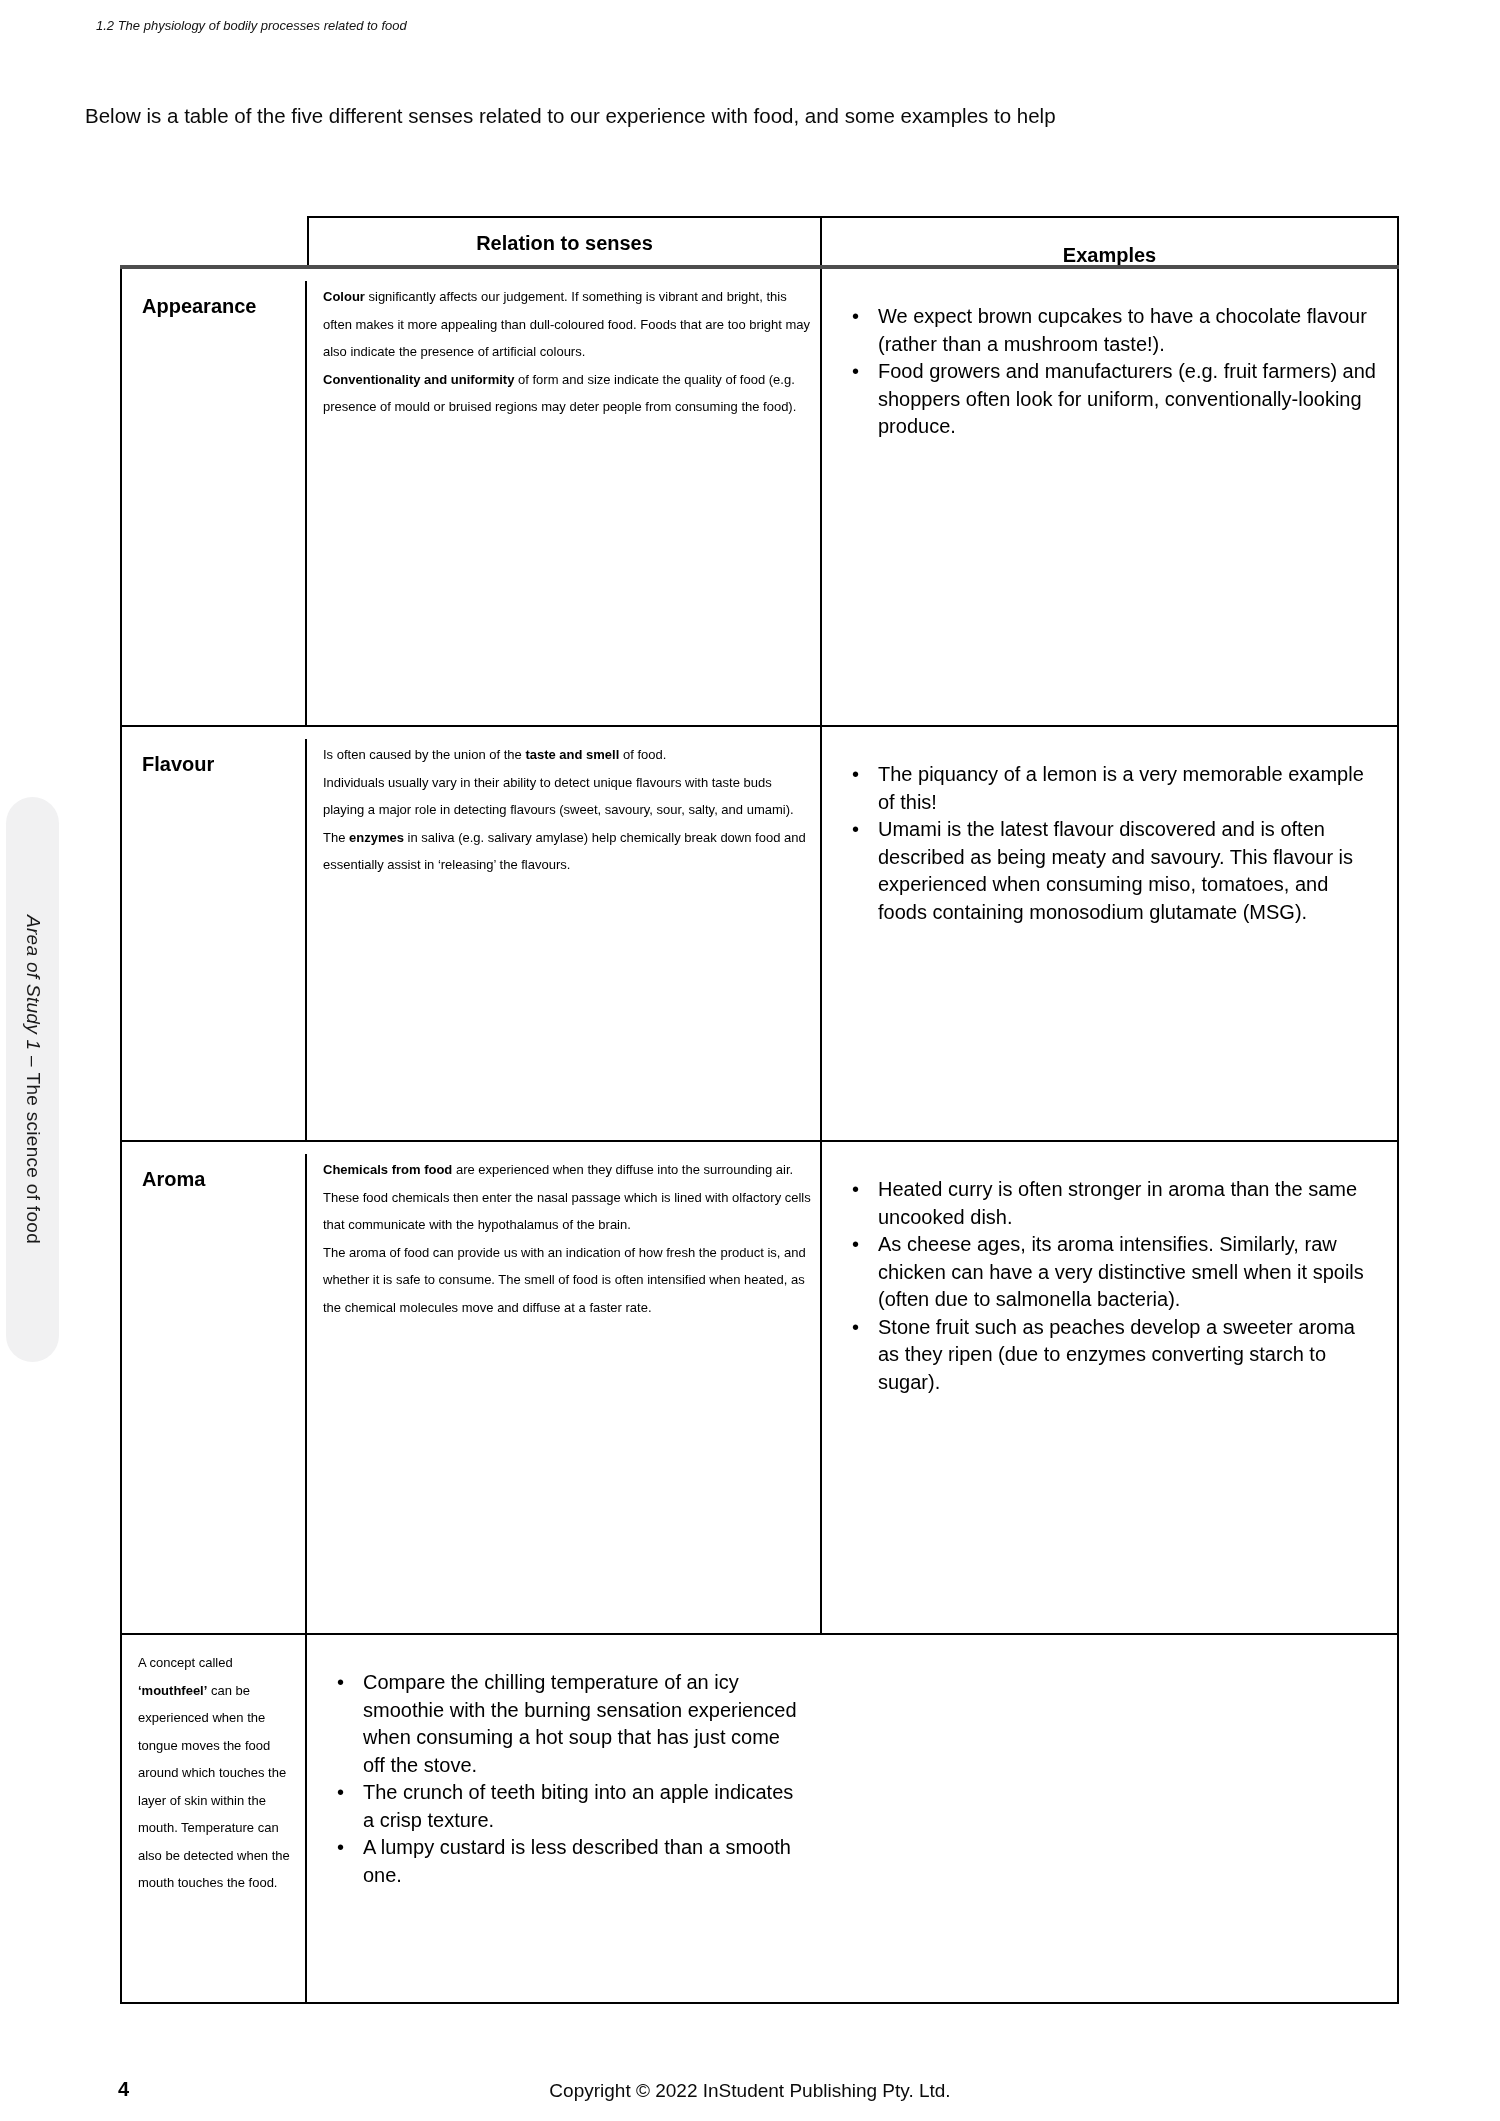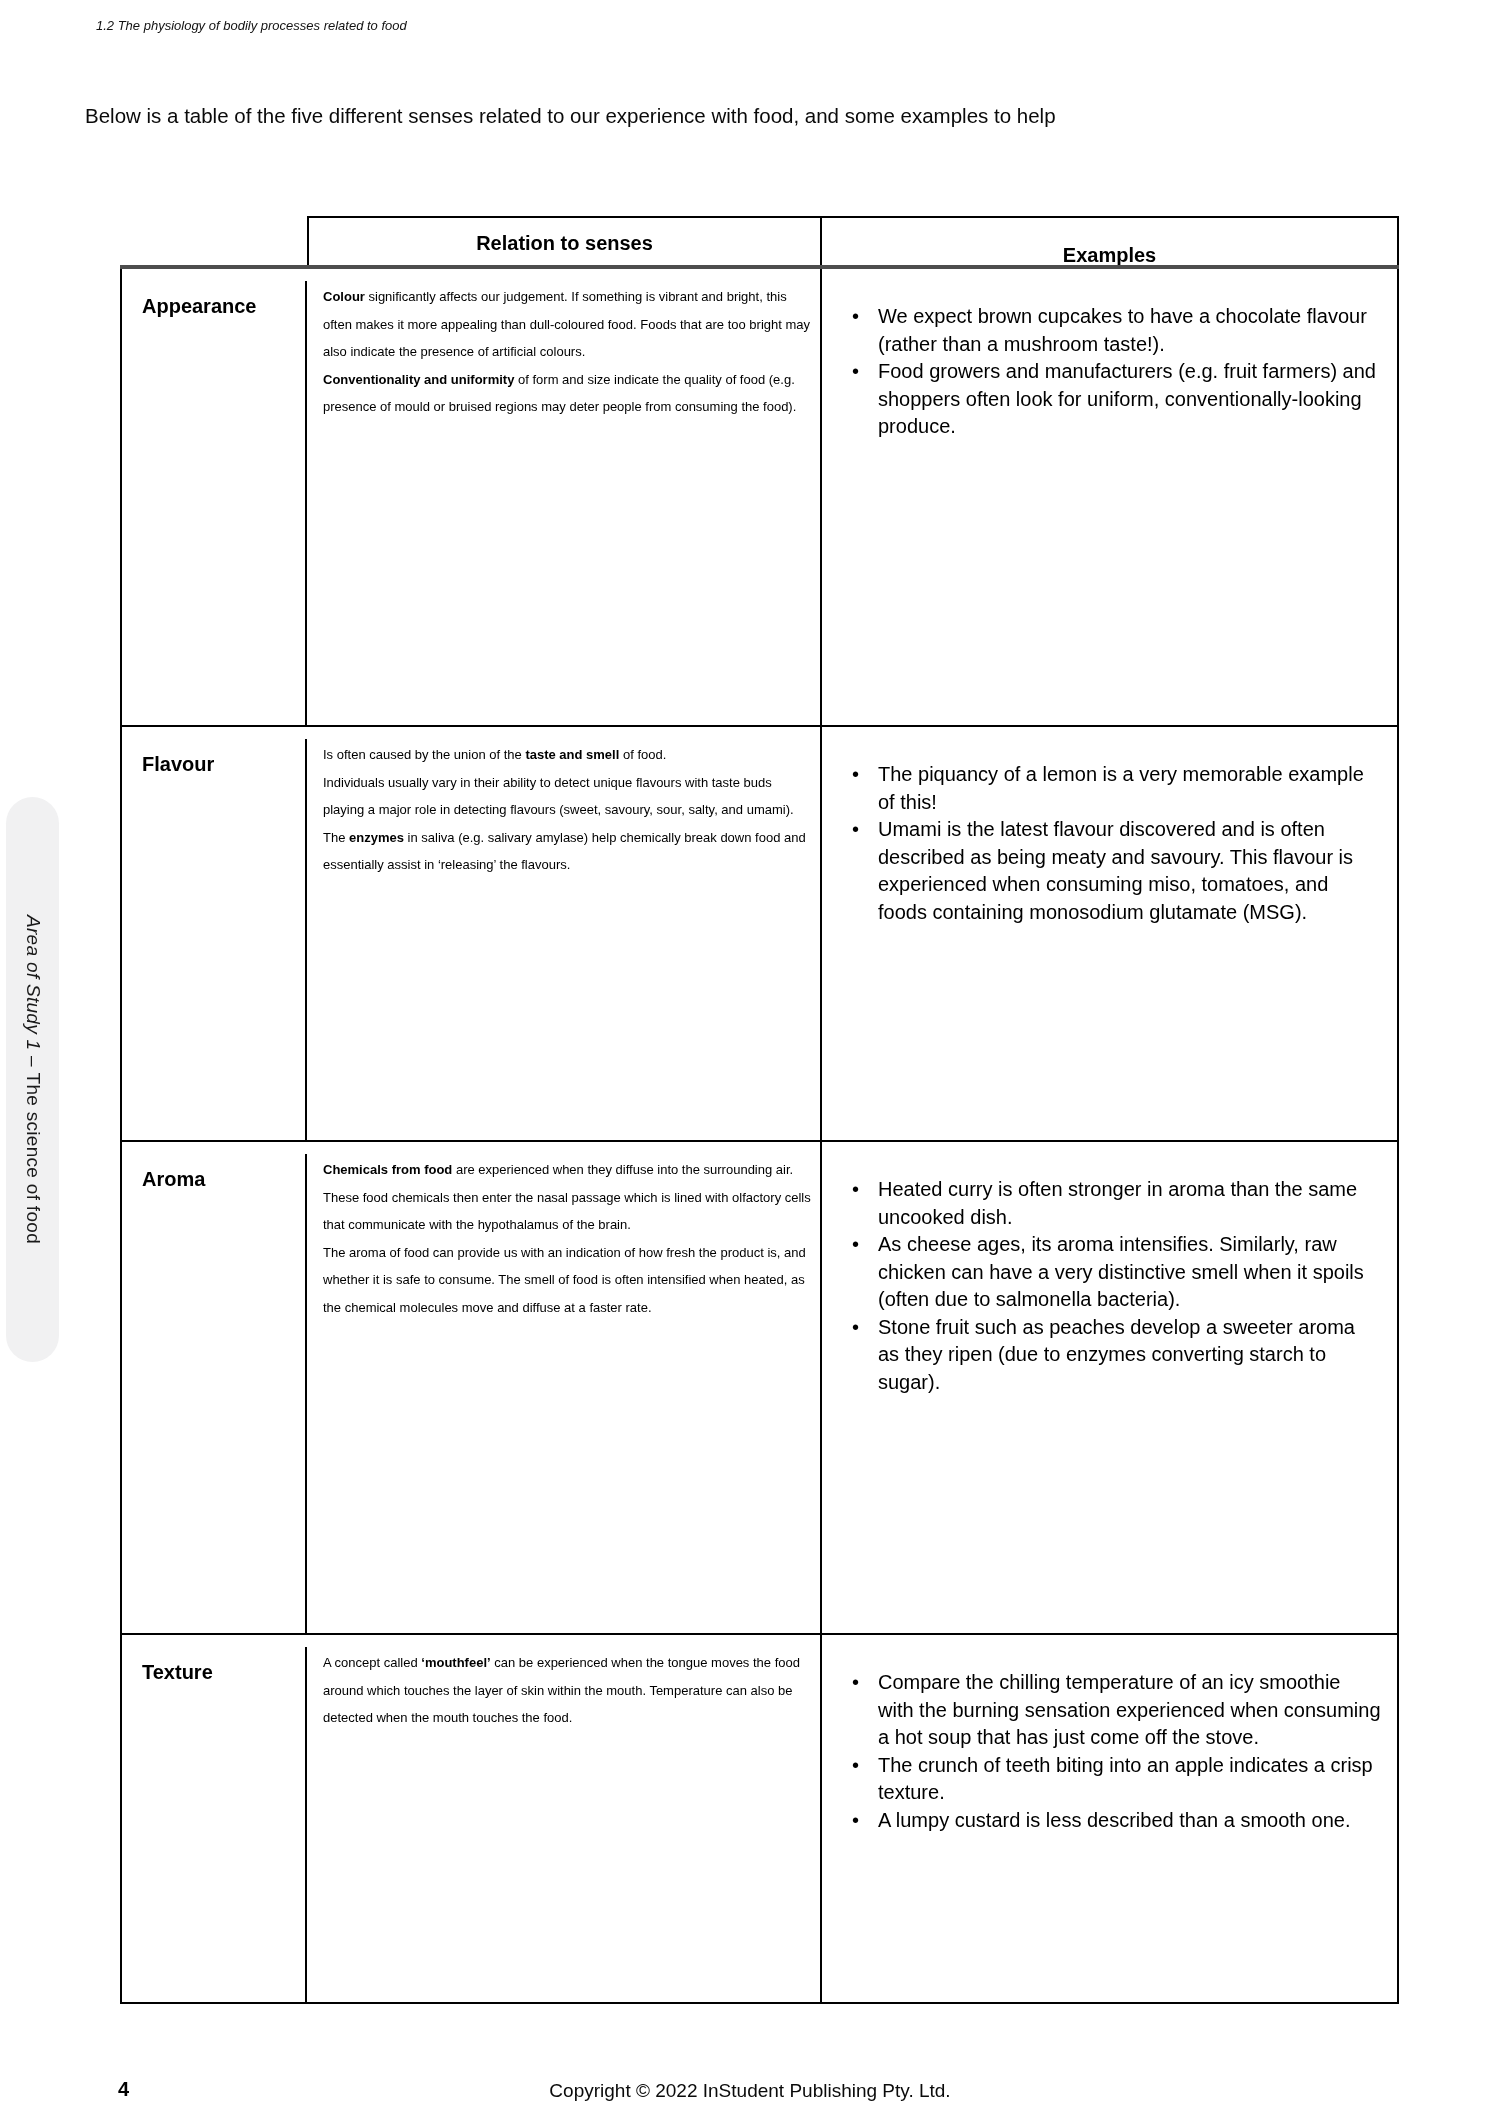--- a/index.html
+++ b/index.html
@@ -110,21 +110,20 @@
         <div class="cell sense-cell">Aroma</div>
         <div class="cell relation-cell">
           <div><span class="b">Chemicals from food</span><span> are experienced when they diffuse into the surrounding air. These food chemicals then enter the nasal passage which is lined with olfactory cells that communicate with the hypothalamus of the brain.</span></div>
           <div><span>The aroma of food can provide us with an indication of how fresh the product is, and whether it is safe to consume. The smell of food is often intensified when heated, as the chemical molecules move and diffuse at a faster rate.</span></div>
         </div>
         <div class="cell examples-cell col-last">
           <div class="bullet">Heated curry is often stronger in aroma than the same uncooked dish.</div>
           <div class="bullet">As cheese ages, its aroma intensifies. Similarly, raw chicken can have a very distinctive smell when it spoils (often due to salmonella bacteria).</div>
           <div class="bullet">Stone fruit such as peaches develop a sweeter aroma as they ripen (due to enzymes converting starch to sugar).</div>
         </div>
-        <div class="cell sense-cell row-last">Texture</div>
         <div class="cell relation-cell row-last">
           <div><span>A concept called </span><span class="b">‘mouthfeel’</span><span> can be experienced when the tongue moves the food around which touches the layer of skin within the mouth. Temperature can also be detected when the mouth touches the food.</span></div>
         </div>
         <div class="cell examples-cell col-last row-last">
           <div class="bullet">Compare the chilling temperature of an icy smoothie with the burning sensation experienced when consuming a hot soup that has just come off the stove.</div>
           <div class="bullet">The crunch of teeth biting into an apple indicates a crisp texture.</div>
           <div class="bullet">A lumpy custard is less described than a smooth one.</div>
         </div>
       </div>
   </div>

